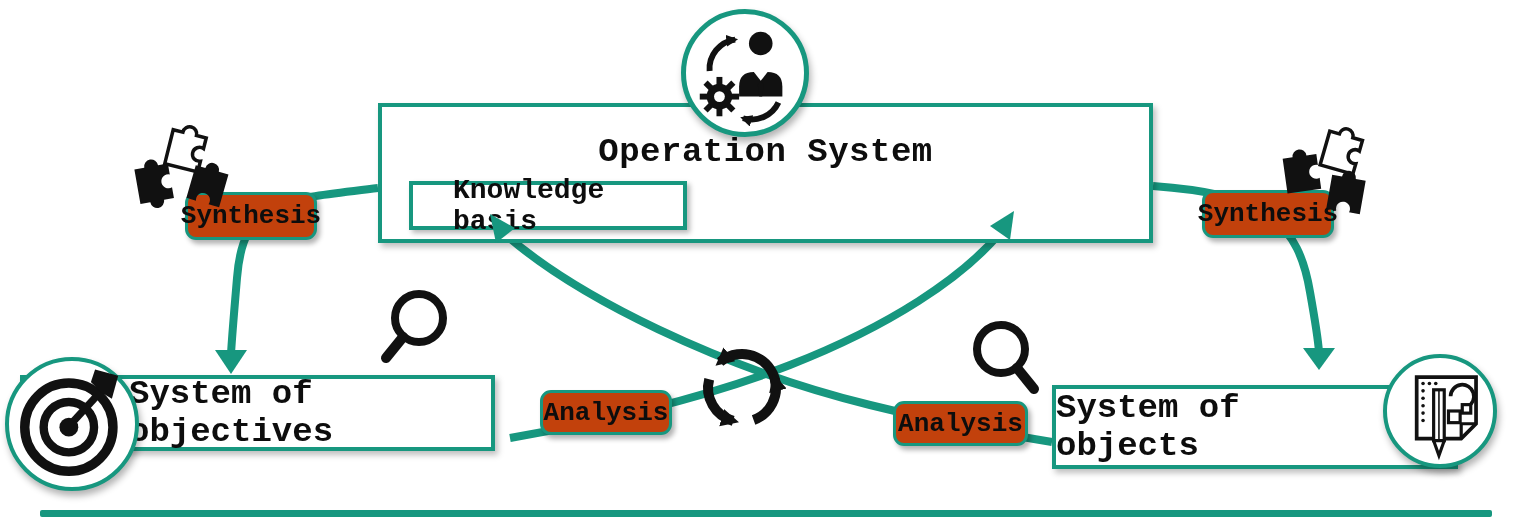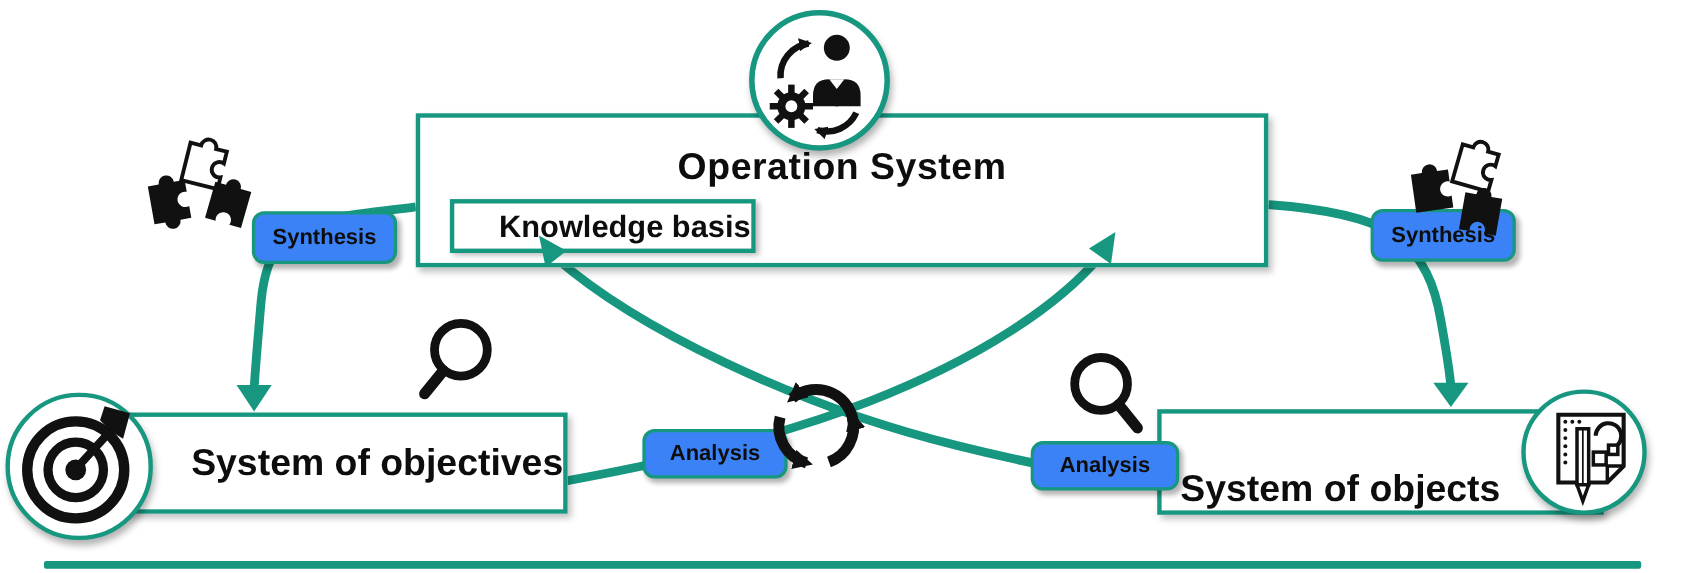--- a/index.html
+++ b/index.html
@@ -1,41 +1,41 @@
 <!DOCTYPE html>
 <html style="--teal: #17977f; --ink: #111111;"><head>
 <meta charset="utf-8">
 <style>
   html,body{margin:0;padding:0;background:#fff;}
   .stage{
     position:relative;width:1536px;height:521px;background:#ffffff;overflow:hidden;
-    font-family:Liberation Sans, sans-serif;color:#0d0d0d;
+    font-family:Liberation Mono, monospace;color:#0d0d0d;
   }
   svg.layer{position:absolute;left:0;top:0;pointer-events:none;}
   .under{z-index:1;}
   .over{z-index:4;}
   
   .box{position:absolute;background:#fff;border:4px solid var(--teal);box-sizing:border-box;
        box-shadow:3px 4px 6px rgba(0,0,0,.25);z-index:2;}
   .op-box{left:378px;top:103px;width:775px;height:140px;}
   .op-title{position:absolute;left:0;top:26px;width:100%;text-align:center;
             font-size:34px;font-weight:700;letter-spacing:.5px;}
   .sub-box{position:absolute;background:#fff;border:4px solid var(--teal);box-sizing:border-box;
            box-shadow:3px 3px 5px rgba(0,0,0,.28);display:flex;align-items:center;justify-content:center;
            font-size:28px;font-weight:700;padding-left:40px;}
   .kb-box{left:27px;top:74px;width:278px;height:49px;}
   .sol-box{left:467px;top:68px;width:278px;height:50px;}
-  .obj-box{left:41px;top:375px;width:475px;height:92px;display:flex;align-items:center;justify-content:flex-end;
+  .obj-box{left:20px;top:375px;width:475px;height:76px;display:flex;align-items:center;justify-content:flex-end;
            font-size:34px;font-weight:700;padding-left:105px;}
-  .objs-box{left:1052px;top:372px;width:406px;height:96px;display:flex;align-items:flex-end;justify-content:center;
+  .objs-box{left:1052px;top:385px;width:406px;height:84px;display:flex;align-items:flex-end;justify-content:center;
             font-size:34px;font-weight:700;padding-right:73px;}
   
-  .pill{position:absolute;background:#3b82f6;border:3px solid var(--teal);border-radius:11px;box-sizing:border-box;
-        display:flex;align-items:center;justify-content:center;font-size:20px;font-weight:700;
-        box-shadow:3px 4px 5px rgba(0,0,0,.3);z-index:2;margin-left:44px;}
+  .pill{position:absolute;background:#c2410c;border:3px solid var(--teal);border-radius:11px;box-sizing:border-box;
+        display:flex;align-items:center;justify-content:center;font-size:26px;font-weight:700;
+        box-shadow:3px 4px 5px rgba(0,0,0,.3);z-index:2;}
   .syn-left{left:185px;top:192px;width:132px;height:48px;}
   .syn-right{left:1202px;top:190px;width:132px;height:48px;}
   .ana-left{left:540px;top:390px;width:132px;height:45px;}
   .ana-right{left:893px;top:401px;width:135px;height:45px;}
   
   .badge{position:absolute;background:#fff;border-radius:50%;box-sizing:border-box;z-index:3;
          box-shadow:2px 5px 7px rgba(0,0,0,.3);}
   .badge svg{position:absolute;left:0;top:0;}
   .badge-top{left:681px;top:9px;width:128px;height:128px;border:5px solid var(--teal);}
   .badge-target{left:5px;top:357px;width:134px;height:134px;border:4px solid var(--teal);}

